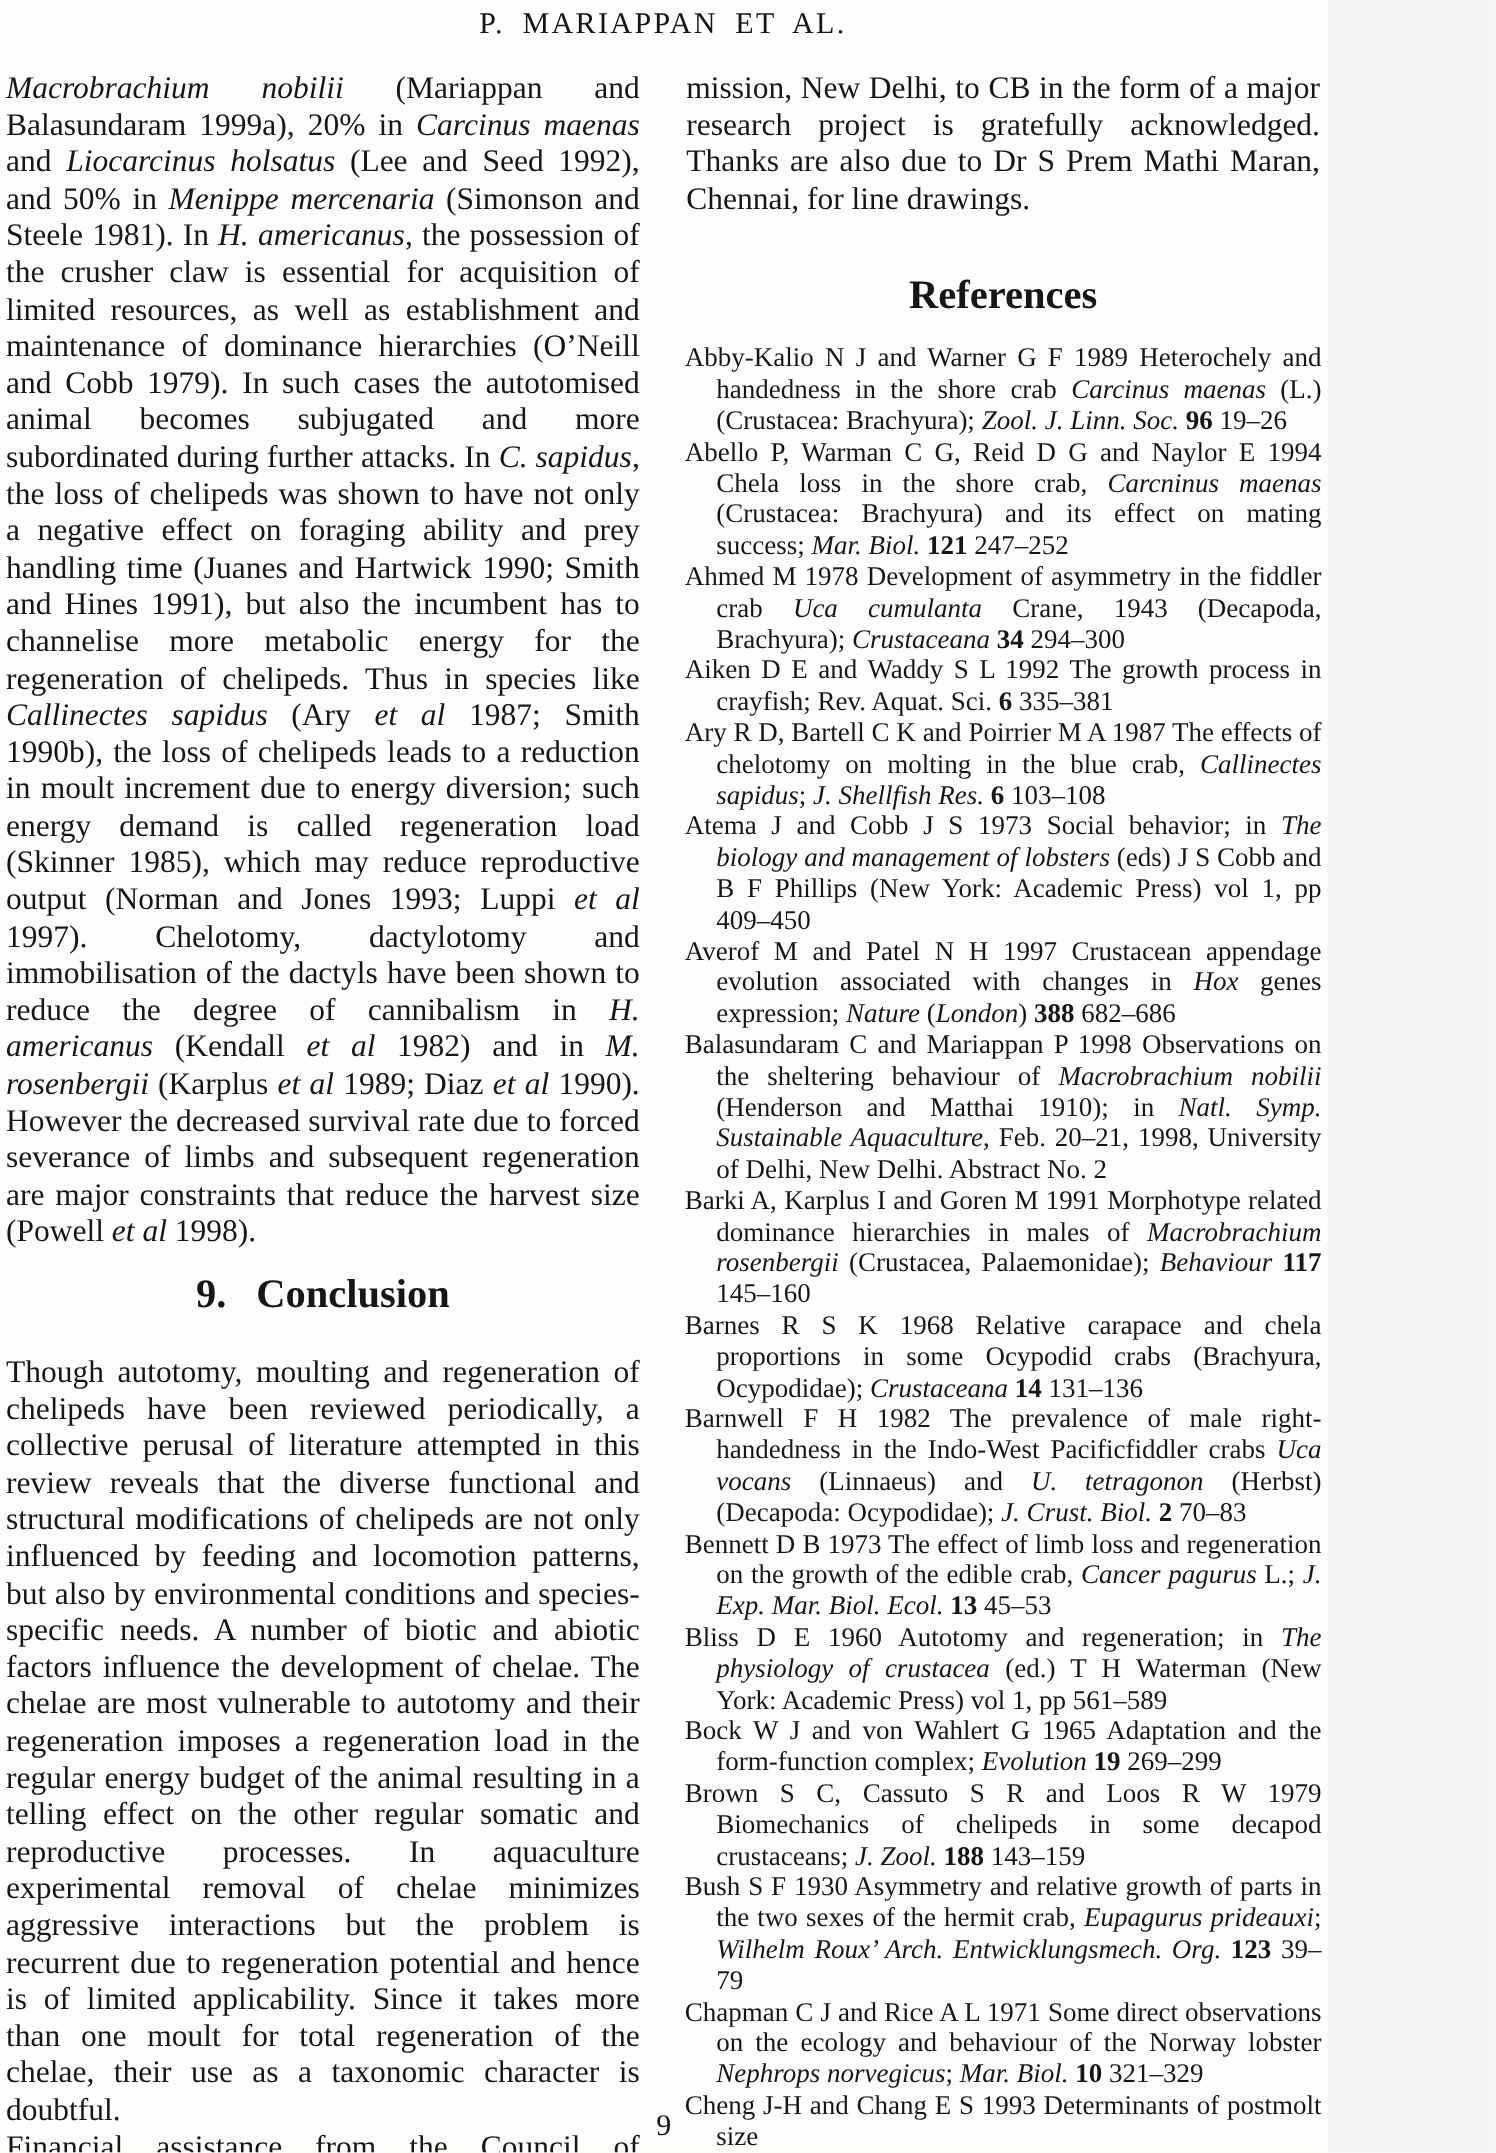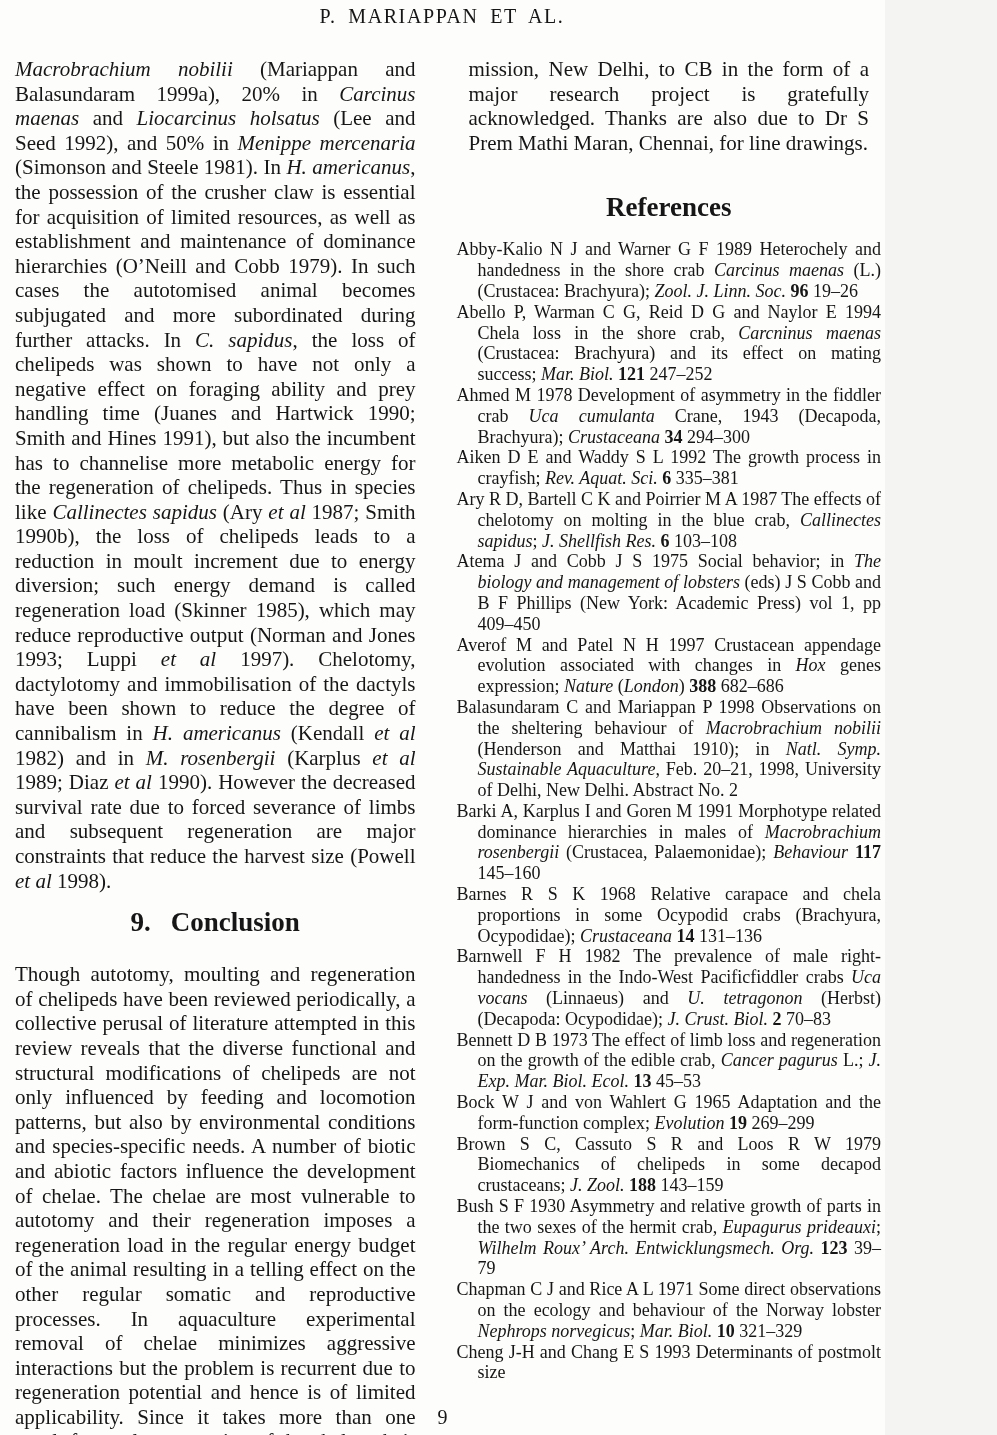--- a/index.html
+++ b/index.html
@@ -24,21 +24,21 @@
     letter-spacing: 1.6px;
     word-spacing: 5px;
   }
   .columns {
     display: flex;
     gap: 29px;
     margin-top: 17px;
   }
   .col { flex: 1 1 0; min-width: 0; }
   p.body {
-    margin: 12px;
+    margin: 1px;
     font-size: 21px;
     line-height: 24.6px;
     text-align: justify;
   }
   p.body.cont-next { text-align-last: justify; }
   h2 {
     margin: 0;
     font-size: 27px;
     line-height: 26px;
     font-weight: bold;
@@ -95,38 +95,39 @@
       <h2 class="refs-heading">References</h2>
 
       <div class="references">
 
           <p class="ref"><span>Abby-Kalio N J and Warner G F 1989 Heterochely and handedness in the shore crab </span><span style="font-style: italic;">Carcinus maenas</span><span> (L.) (Crustacea: Brachyura); </span><span style="font-style: italic;">Zool. J. Linn. Soc.</span><span> </span><span style="font-weight: bold;">96</span><span> 19–26</span></p>
 
           <p class="ref"><span>Abello P, Warman C G, Reid D G and Naylor E 1994 Chela loss in the shore crab, </span><span style="font-style: italic; margin-top: 36px;">Carcninus maenas</span><span> (Crustacea: Brachyura) and its effect on mating success; </span><span style="font-style: italic;">Mar. Biol.</span><span> </span><span style="font-weight: bold;">121</span><span> 247–252</span></p>
 
           <p class="ref"><span>Ahmed M 1978 Development of asymmetry in the fiddler crab </span><span style="font-style: italic;">Uca cumulanta</span><span> Crane, 1943 (Decapoda, Brachyura); </span><span style="font-style: italic;">Crustaceana</span><span> </span><span style="font-weight: bold;">34</span><span> 294–300</span></p>
 
-          <p class="ref"><span>Aiken D E and Waddy S L 1992 The growth process in crayfish; </span><span style="font-style: italic; margin-top: 44px;">Rev. Aquat. Sci.</span><span> </span><span style="font-weight: bold;">6</span><span> 335–381</span></p>
+          <p class="ref"><span>Aiken D E and Waddy S L 1992 The growth process in crayfish; </span><span style=" margin-top: 44px;">Rev. Aquat. Sci.</span><span> </span><span style="font-weight: bold;">6</span><span> 335–381</span></p>
 
           <p class="ref"><span>Ary R D, Bartell C K and Poirrier M A 1987 The effects of chelotomy on molting in the blue crab, </span><span style="font-style: italic;">Callinectes sapidus</span><span>; </span><span style="font-style: italic;">J. Shellfish Res.</span><span> </span><span style="font-weight: bold;">6</span><span> 103–108</span></p>
 
-          <p class="ref"><span>Atema J and Cobb J S 1975 Social behavior; in </span><span style="font-style: italic;">The biology and management of lobsters</span><span> (eds) J S Cobb and B F Phillips (New York: Academic Press) vol 1, pp 409–450</span></p>
+          <p class="ref"><span>Atema J and Cobb J S 1973 Social behavior; in </span><span style="font-style: italic;">The biology and management of lobsters</span><span> (eds) J S Cobb and B F Phillips (New York: Academic Press) vol 1, pp 409–450</span></p>
 
           <p class="ref"><span>Averof M and Patel N H 1997 Crustacean appendage evolution associated with changes in </span><span style="font-style: italic;">Hox</span><span> genes expression; </span><span style="font-style: italic;">Nature</span><span> (</span><span style="font-style: italic;">London</span><span>) </span><span style="font-weight: bold;">388</span><span> 682–686</span></p>
 
           <p class="ref"><span>Balasundaram C and Mariappan P 1998 Observations on the sheltering behaviour of </span><span style="font-style: italic;">Macrobrachium nobilii</span><span> (Henderson and Matthai 1910); in </span><span style="font-style: italic;">Natl. Symp. Sustainable Aquaculture</span><span>, Feb. 20–21, 1998, University of Delhi, New Delhi. Abstract No. 2</span></p>
 
           <p class="ref"><span>Barki A, Karplus I and Goren M 1991 Morphotype related dominance hierarchies in males of </span><span style="font-style: italic;">Macrobrachium rosenbergii</span><span> (Crustacea, Palaemonidae); </span><span style="font-style: italic;">Behaviour</span><span> </span><span style="font-weight: bold;">117</span><span> 145–160</span></p>
 
           <p class="ref"><span>Barnes R S K 1968 Relative carapace and chela proportions in some Ocypodid crabs (Brachyura, Ocypodidae); </span><span style="font-style: italic;">Crustaceana</span><span> </span><span style="font-weight: bold;">14</span><span> 131–136</span></p>
 
           <p class="ref"><span>Barnwell F H 1982 The prevalence of male right-handedness in the Indo-West Pacificfiddler crabs </span><span style="font-style: italic;">Uca vocans</span><span> (Linnaeus) and </span><span style="font-style: italic;">U. tetragonon</span><span> (Herbst) (Decapoda: Ocypodidae); </span><span style="font-style: italic;">J. Crust. Biol.</span><span> </span><span style="font-weight: bold;">2</span><span> 70–83</span></p>
 
           <p class="ref"><span>Bennett D B 1973 The effect of limb loss and regeneration on the growth of the edible crab, </span><span style="font-style: italic;">Cancer pagurus</span><span> L.; </span><span style="font-style: italic;">J. Exp. Mar. Biol. Ecol.</span><span> </span><span style="font-weight: bold;">13</span><span> 45–53</span></p>
 
+          <p class="ref"><span>Bliss D E 1960 Autotomy and regeneration; in </span><span style="font-style: italic;">The physiology of crustacea</span><span> (ed.) T H Waterman (New York: Academic Press) vol 1, pp 561–589</span></p>
 
           <p class="ref"><span>Bock W J and von Wahlert G 1965 Adaptation and the form-function complex; </span><span style="font-style: italic;">Evolution</span><span> </span><span style="font-weight: bold;">19</span><span> 269–299</span></p>
 
 
           <p class="ref"><span>Brown S C, Cassuto S R and Loos R W 1979 Biomechanics of chelipeds in some decapod crustaceans; </span><span style="font-style: italic;">J. Zool.</span><span> </span><span style="font-weight: bold;">188</span><span> 143–159</span></p>
 
           <p class="ref"><span>Bush S F 1930 Asymmetry and relative growth of parts in the two sexes of the hermit crab, </span><span style="font-style: italic;">Eupagurus prideauxi</span><span>; </span><span style="font-style: italic;">Wilhelm Roux’ Arch. Entwicklungsmech. Org.</span><span> </span><span style="font-weight: bold;">123</span><span> 39–79</span></p>
 
           <p class="ref"><span>Chapman C J and Rice A L 1971 Some direct observations on the ecology and behaviour of the Norway lobster </span><span style="font-style: italic;">Nephrops norvegicus</span><span>; </span><span style="font-style: italic;">Mar. Biol.</span><span> </span><span style="font-weight: bold;">10</span><span> 321–329</span></p>
 

